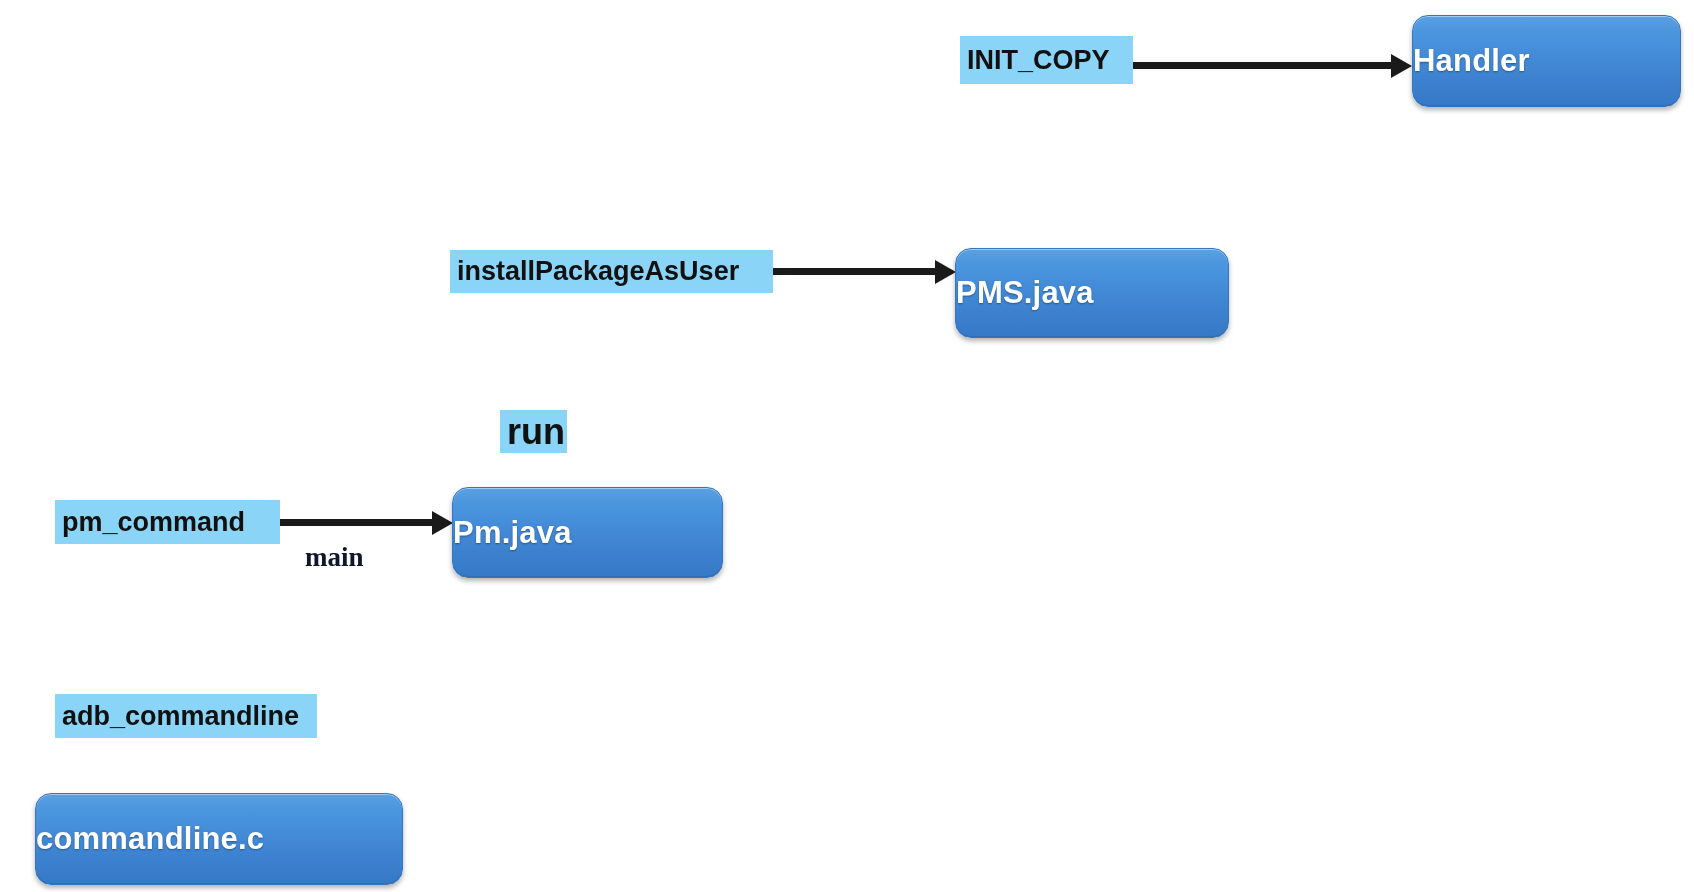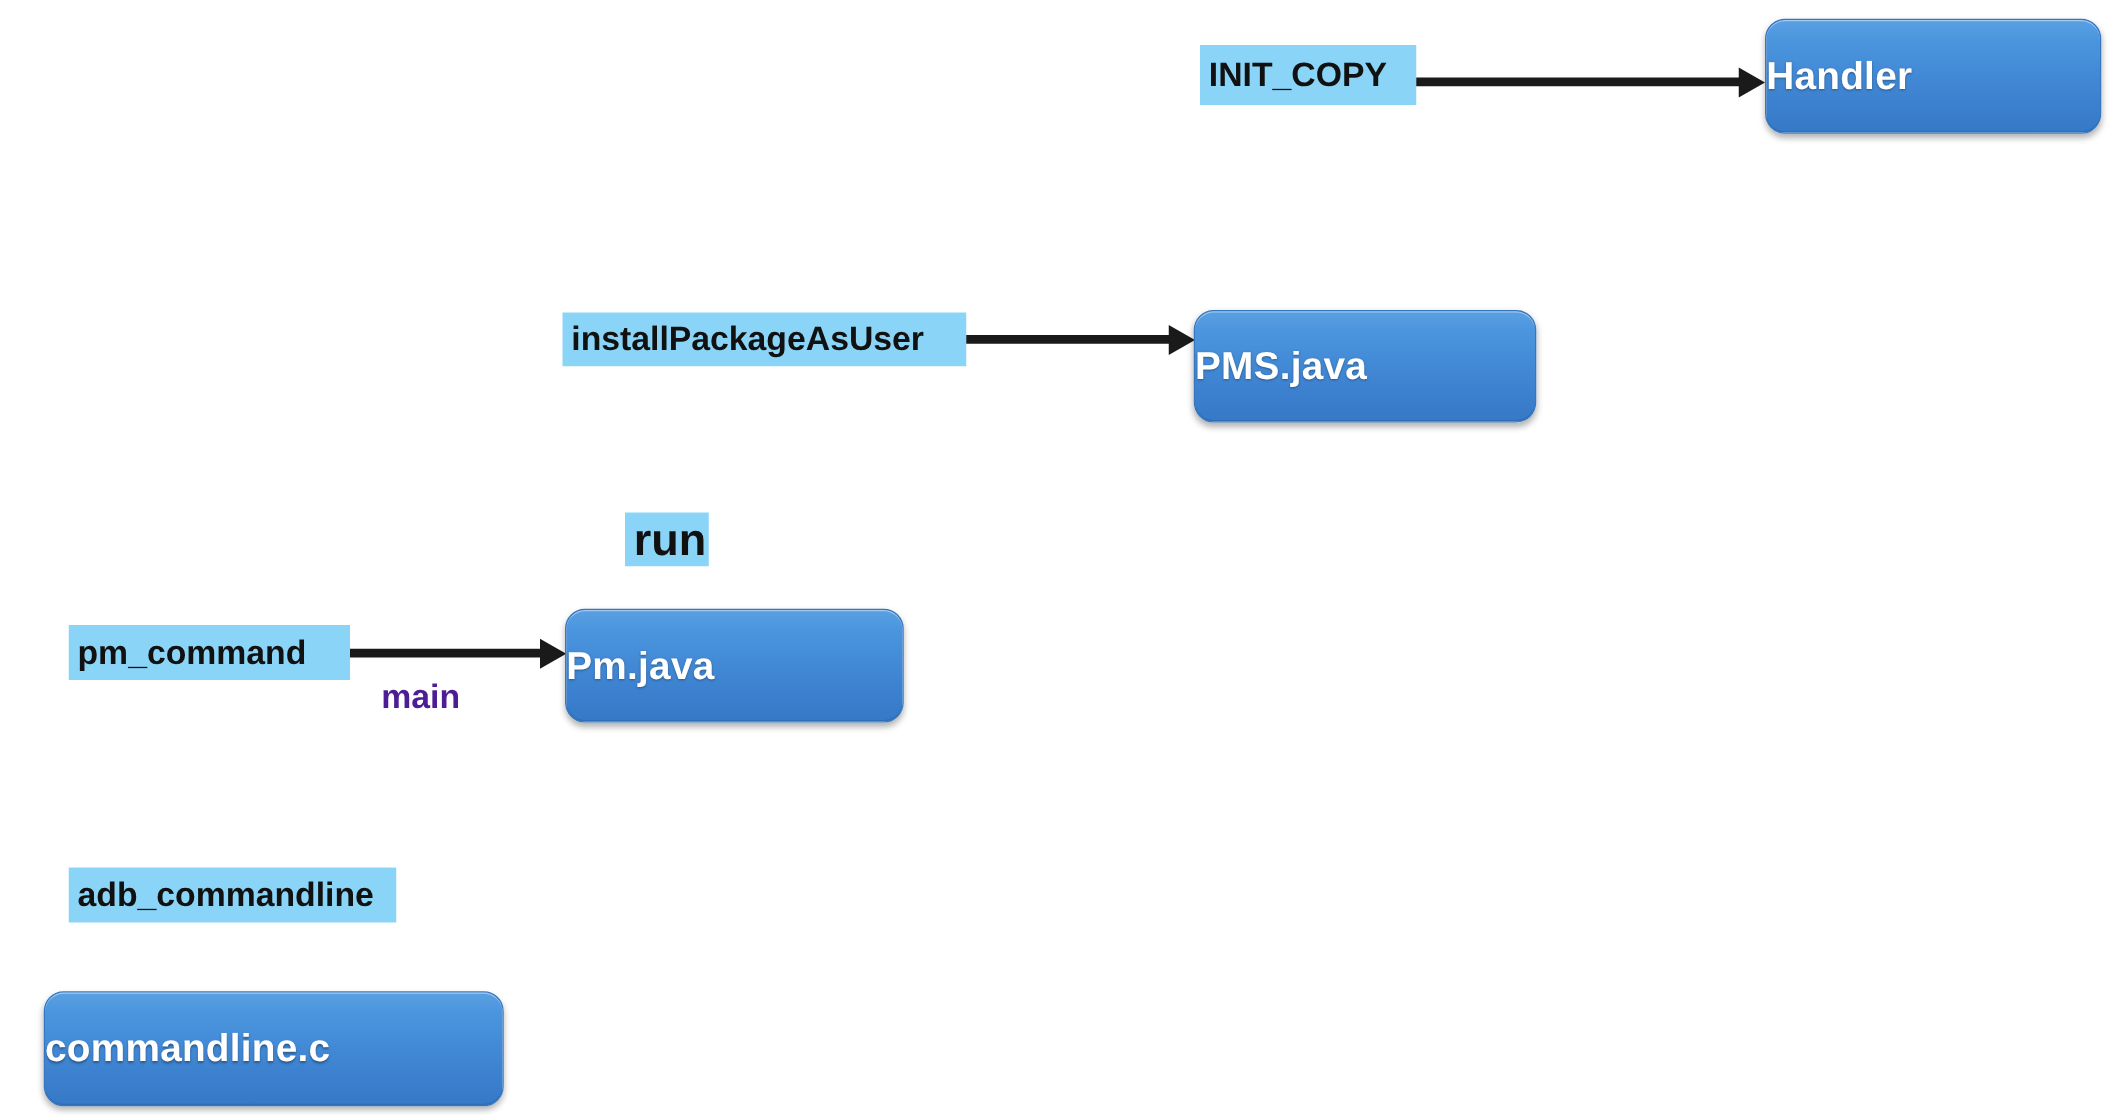--- a/index.html
+++ b/index.html
@@ -51,24 +51,24 @@
     font-weight: bold;
     white-space: nowrap;
     padding: 0 7px;
     box-sizing: border-box;
     font-family: "Liberation Sans", sans-serif;
   }
 
   
   .plain {
     position: absolute;
-    color: #4c1d95;
+    color: #0f172a;
     font-weight: bold;
     white-space: nowrap;
-    font-family: Liberation Sans, sans-serif;
+    font-family: Liberation Serif, serif;
   }
 
   
   .arrow {
     position: absolute;
   }
   .arrow-shaft {
     position: absolute;
     background: #1a1a1a;
     height: 7px;

